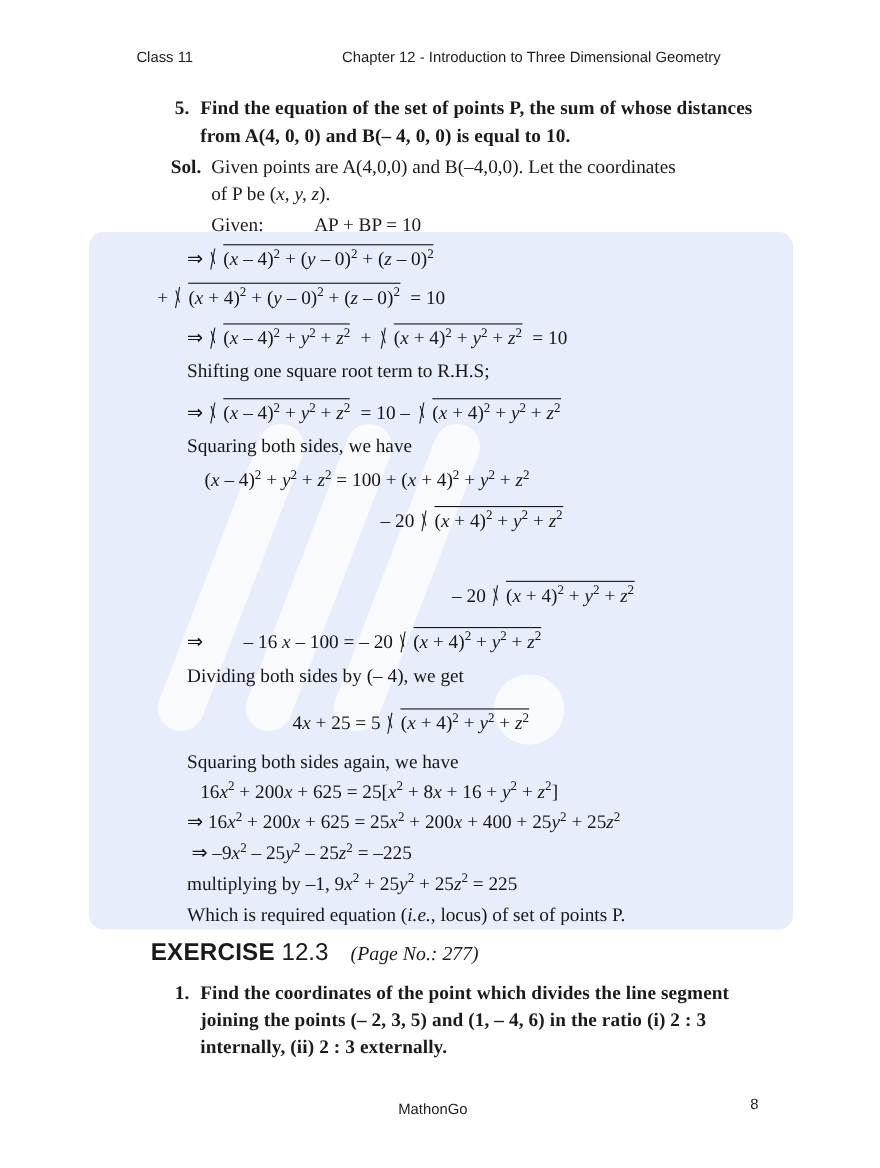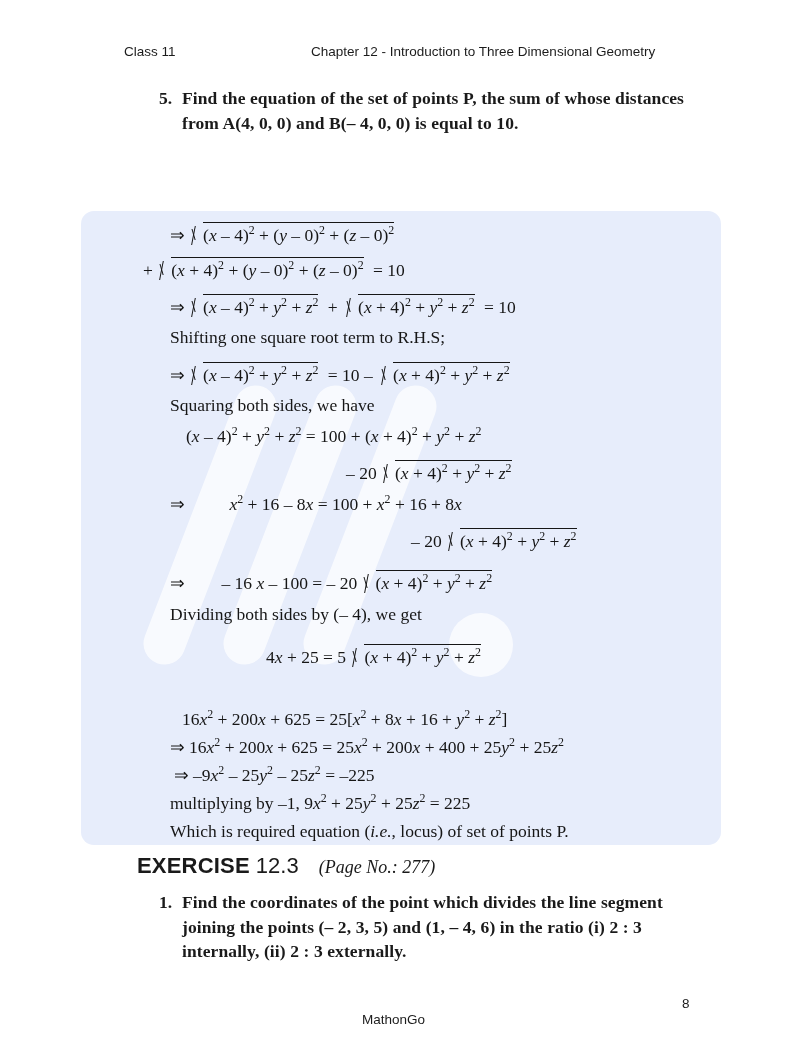--- a/index.html
+++ b/index.html
@@ -220,21 +220,21 @@
     top: 996px;
     width: 800px;
     height: 20px;
     font-family: "Liberation Sans", sans-serif;
     font-size: 13.5px;
     color: #1c1c1c;
   }
   .footer-brand {
     position: absolute;
     left: 362px;
-    top: 16px;
+    top: 5px;
     text-align: center;
   }
   .footer-page {
     position: absolute;
     left: 682px;
     top: 0;
   }
 </style>
 </head>
 <body>
@@ -244,20 +244,28 @@
   <span class="header-chapter">Chapter 12 - Introduction to Three Dimensional Geometry</span>
 </div>
 
 <div class="qblock">
 
   <div class="q-row">
     <div class="q-num">5.</div>
     <div class="q-text">Find the equation of the set of points P, the sum of whose distances from A(4, 0, 0) and B(– 4, 0, 0) is equal to 10.</div>
   </div>
 
+  <div class="sol-row">
+    <div class="sol-label">Sol.</div>
+    <div class="sol-body">
+      <span class="ln">Given points are A(4,0,0) and B(–4,0,0). Let the coordinates</span>
+      <span class="ln"><span>of P be (</span><span class="it">x, y, z</span><span>).</span></span>
+      <span class="given-line"><span>Given:</span><span class="given-gap"></span><span>AP + BP = 10</span></span>
+    </div>
+  </div>
 </div>
 
 <div class="math-panel">
 
   <div class="wm wm-slash" style="left:108px; top:166px; width:42px; height:296px;"></div>
   <div class="wm wm-slash" style="left:188px; top:166px; width:42px; height:296px;"></div>
   <div class="wm wm-slash" style="left:268px; top:166px; width:42px; height:296px;"></div>
   <div class="wm wm-dot" style="left:368px; top:402px; width:64px; height:64px;"></div>
 
   <div class="math-inner">
@@ -292,45 +300,41 @@
 
     <div class="mline txt" style="left:89px; top:183px;text-align:right;">Squaring both sides, we have</div>
 
     <div class="mline" style="left:105px; top:214px;">(<i>x</i> – 4)<sup>2</sup> + <i>y</i><sup>2</sup> + <i>z</i><sup>2</sup>  = 100 + (<i>x</i> + 4)<sup>2</sup> + <i>y</i><sup>2</sup> + <i>z</i><sup>2</sup></div>
 
     <div class="mline" style="left:265px; top:248px;">
       <span>– 20</span>
       <span class="radical"><span class="rad-bar">(<i>x</i> + 4)<sup>2</sup> + <i>y</i><sup>2</sup> + <i>z</i><sup>2</sup></span></span>
     </div>
 
-    <div class="mline" style="left:89px; top:282px;">
-      <span>⇒</span>
-      <span style="display:inline-block;width:36px;"></span>
-      <span><i>x</i><sup>2</sup> + 16 – 8<i>x</i>  = 100 + <i>x</i><sup>2</sup> + 16 + 8<i>x</i></span>
-    </div>
 
     <div class="mline" style="left:330px; top:316px;">
       <span>– 20</span>
       <span class="radical"><span class="rad-bar">(<i>x</i> + 4)<sup>2</sup> + <i>y</i><sup>2</sup> + <i>z</i><sup>2</sup></span></span>
     </div>
 
     <div class="mline" style="left:89px; top:358px;">
       <span>⇒</span>
       <span style="display:inline-block;width:28px;"></span>
       <span>– 16 <i>x</i> – 100  = – 20</span>
       <span class="radical"><span class="rad-bar">(<i>x</i> + 4)<sup>2</sup> + <i>y</i><sup>2</sup> + <i>z</i><sup>2</sup></span></span>
     </div>
 
     <div class="mline txt" style="left:89px; top:392px;">Dividing both sides by (– 4), we get</div>
 
     <div class="mline" style="left:185px; top:432px;">
       <span>4<i>x</i> + 25  = 5</span>
       <span class="radical"><span class="rad-bar">(<i>x</i> + 4)<sup>2</sup> + <i>y</i><sup>2</sup> + <i>z</i><sup>2</sup></span></span>
     </div>
 
+    <div class="mline txt" style="left:89px; top:470px;">Squaring both sides again, we have</div>
 
     <div class="mline" style="left:101px; top:497px;">16<i>x</i><sup>2</sup> + 200<i>x</i> + 625  = 25[<i>x</i><sup>2</sup> + 8<i>x</i> + 16 + <i>y</i><sup>2</sup> + <i>z</i><sup>2</sup>]</div>
 
     <div class="mline" style="left:89px; top:525px;">⇒ 16<i>x</i><sup>2</sup> + 200<i>x</i> + 625 = 25<i>x</i><sup>2</sup> + 200<i>x</i> + 400 + 25<i>y</i><sup>2</sup> + 25<i>z</i><sup>2</sup></div>
 
     <div class="mline" style="left:93px; top:553px;">⇒ –9<i>x</i><sup>2</sup> – 25<i>y</i><sup>2</sup> – 25<i>z</i><sup>2</sup> = –225</div>
 
     <div class="mline" style="left:89px; top:581px;">multiplying by –1, 9<i>x</i><sup>2</sup> + 25<i>y</i><sup>2</sup> + 25<i>z</i><sup>2</sup> = 225</div>
 
     <div class="mline" style="left:89px; top:609px;">

